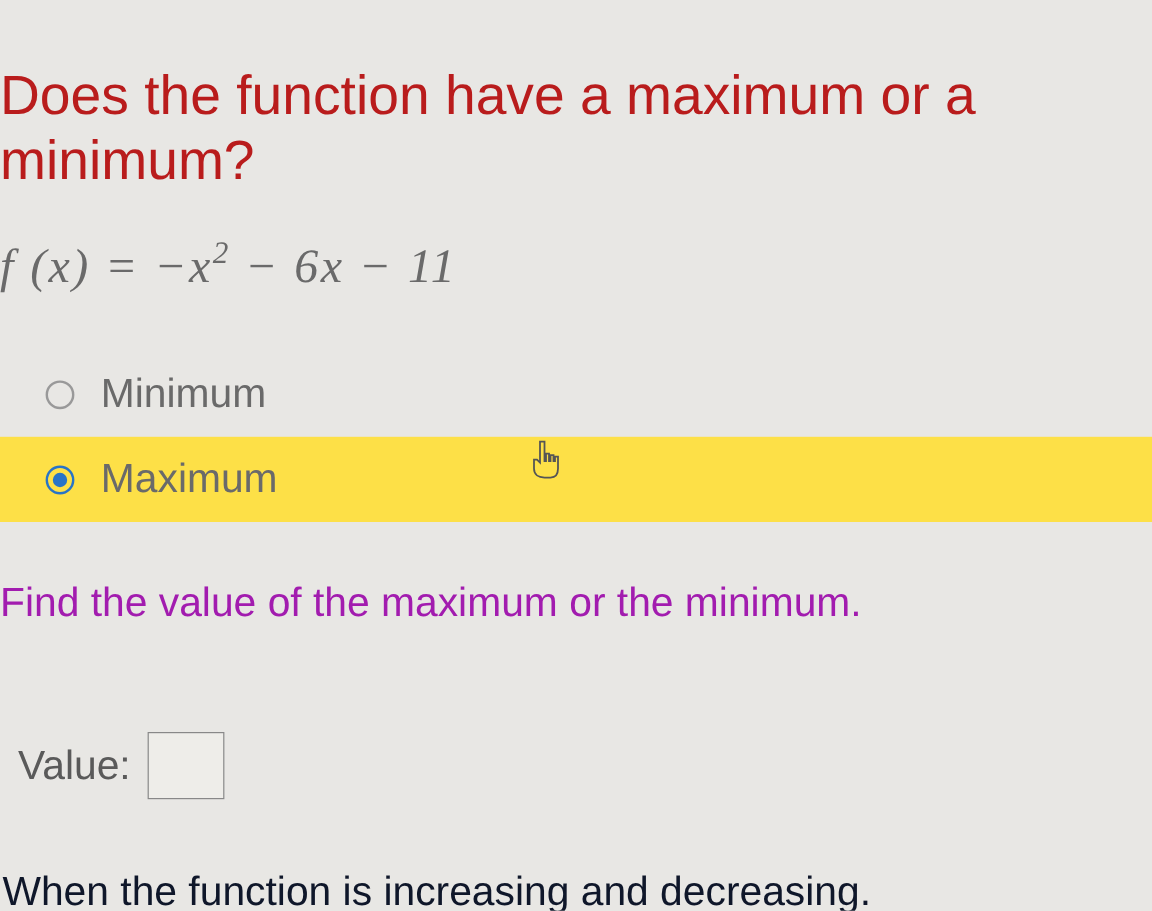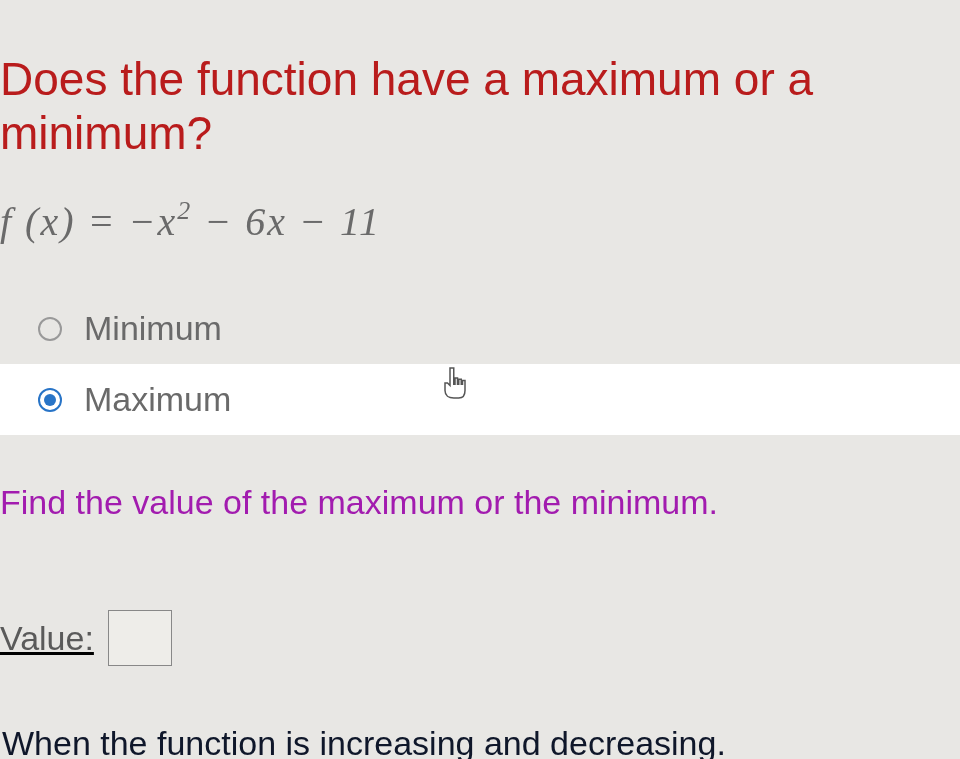--- a/index.html
+++ b/index.html
@@ -41,21 +41,21 @@
     }
     .radio-option {
       display: flex;
       align-items: center;
       padding: 16px 0 16px 38px;
       font-size: 34px;
       color: #6a6a6a;
       gap: 22px;
     }
     .radio-option.selected {
-      background: #ffffff;
+      background: #fde047;
     }
     .radio-circle {
       width: 24px;
       height: 24px;
       border: 2px solid #999;
       border-radius: 50%;
       display: flex;
       align-items: center;
       justify-content: center;
       flex-shrink: 0;
@@ -72,23 +72,22 @@
     }
     .instruction-text {
       font-size: 34px;
       color: #a21caf;
       padding: 48px 0 0 0;
       font-weight: 400;
     }
     .value-row {
       display: flex;
       align-items: center;
-      padding: 88px 0 0 0;
+      padding: 88px 0 0 15px;
       gap: 14px;
-      text-decoration: underline;
     }
     .value-label {
       font-size: 34px;
       color: #5a5a5a;
     }
     .value-input {
       width: 64px;
       height: 56px;
       border: 1px solid #888;
       background: #eeede9;

